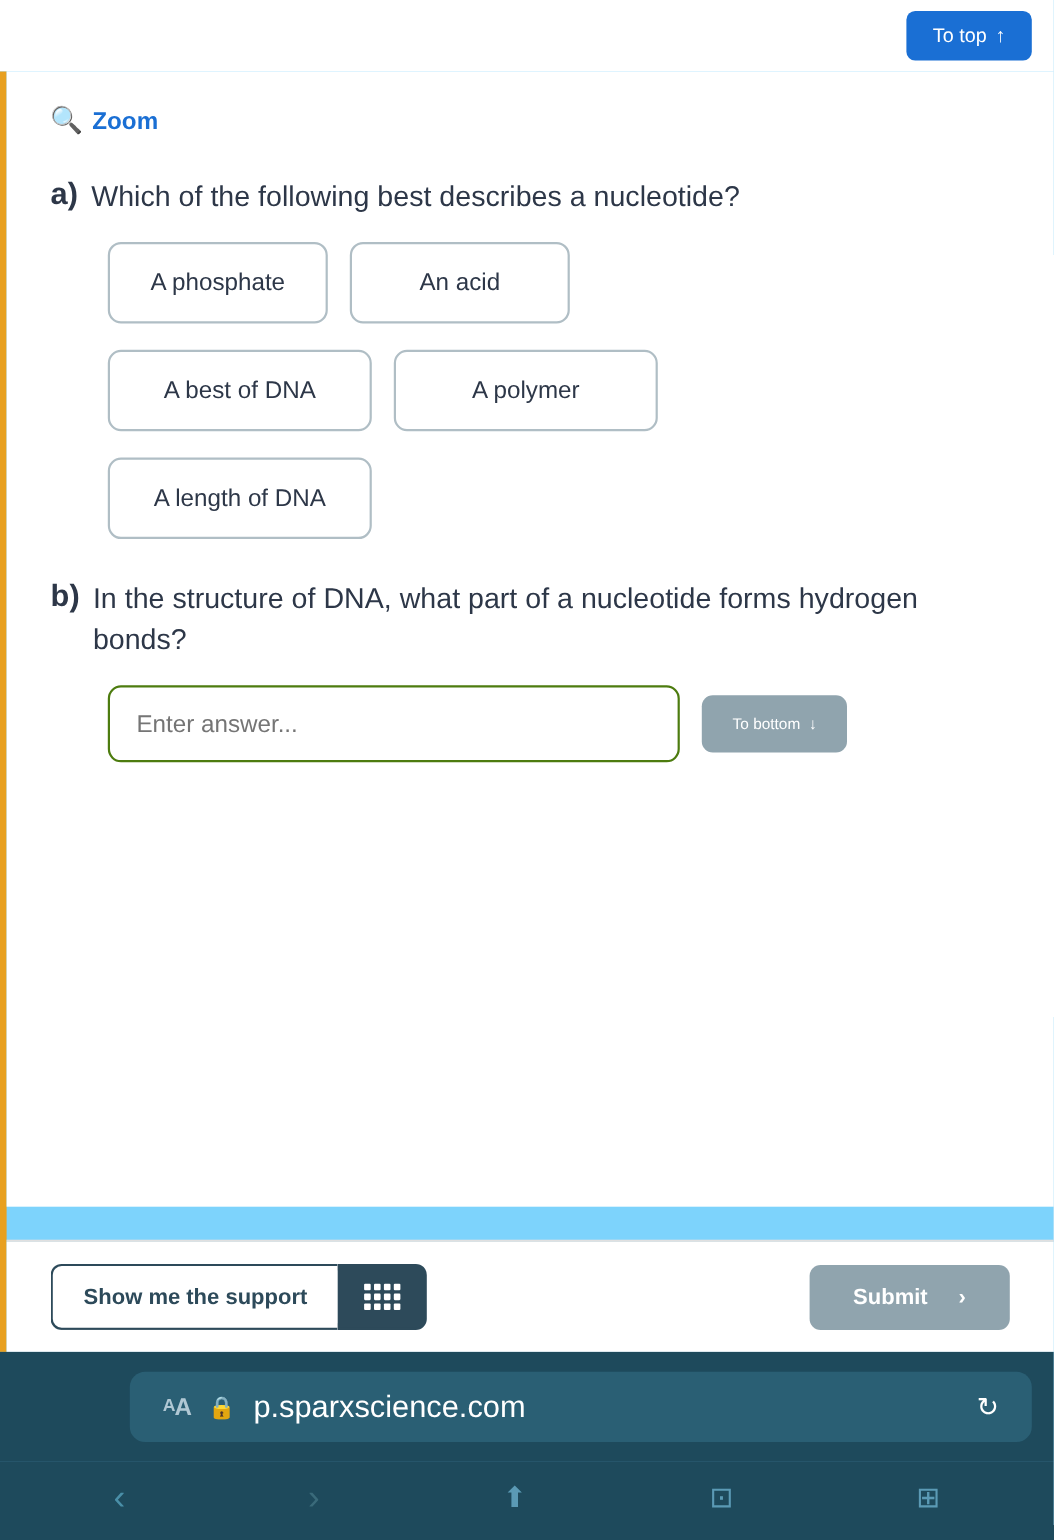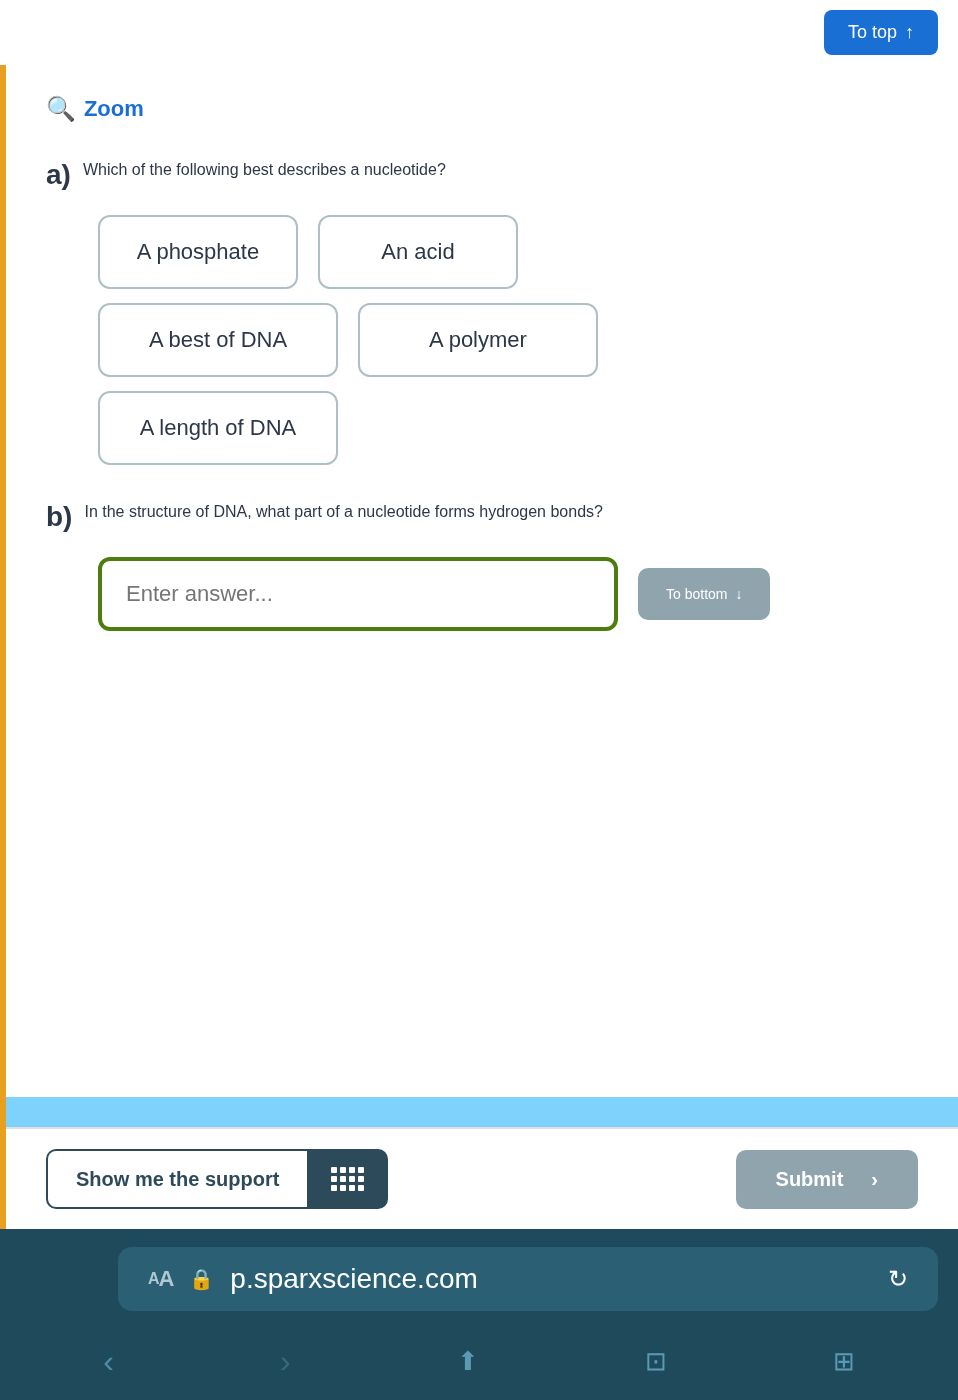--- a/index.html
+++ b/index.html
@@ -84,30 +84,30 @@
     }
 
     .question-row {
       display: flex;
       align-items: flex-start;
       gap: 12px;
       margin-bottom: 24px;
     }
 
     .question-text {
-      font-size: 16px;
+      font-size: 26px;
       color: #2d3748;
       line-height: 1.4;
     }
 
     
     .options-grid {
       display: flex;
       flex-direction: column;
-      gap: 14px;
+      gap: 24px;
       margin-left: 52px;
     }
 
     .options-row {
       display: flex;
       gap: 20px;
     }
 
     .option-btn {
       background: white;
@@ -131,21 +131,21 @@
       display: flex;
       align-items: center;
       gap: 20px;
       margin-left: 52px;
       margin-top: 20px;
     }
 
     .answer-input {
       flex: 1;
       max-width: 520px;
-      border: 4px solid #4d7c0f;
+      border: 2px solid #4d7c0f;
       border-radius: 12px;
       padding: 20px 24px;
       font-size: 22px;
       color: #9e9e9e;
       outline: none;
       background: white;
     }
 
     .to-bottom-btn {
       background: #90a4ae;

